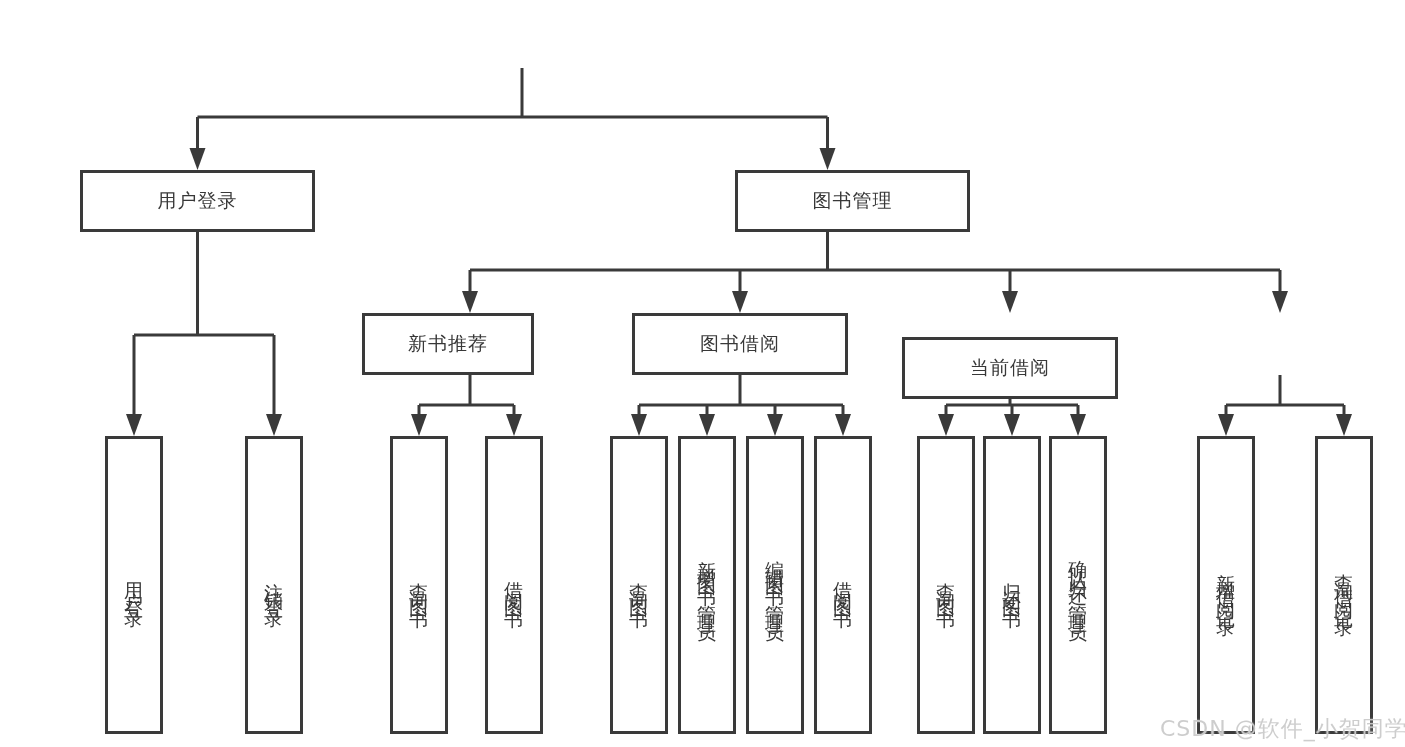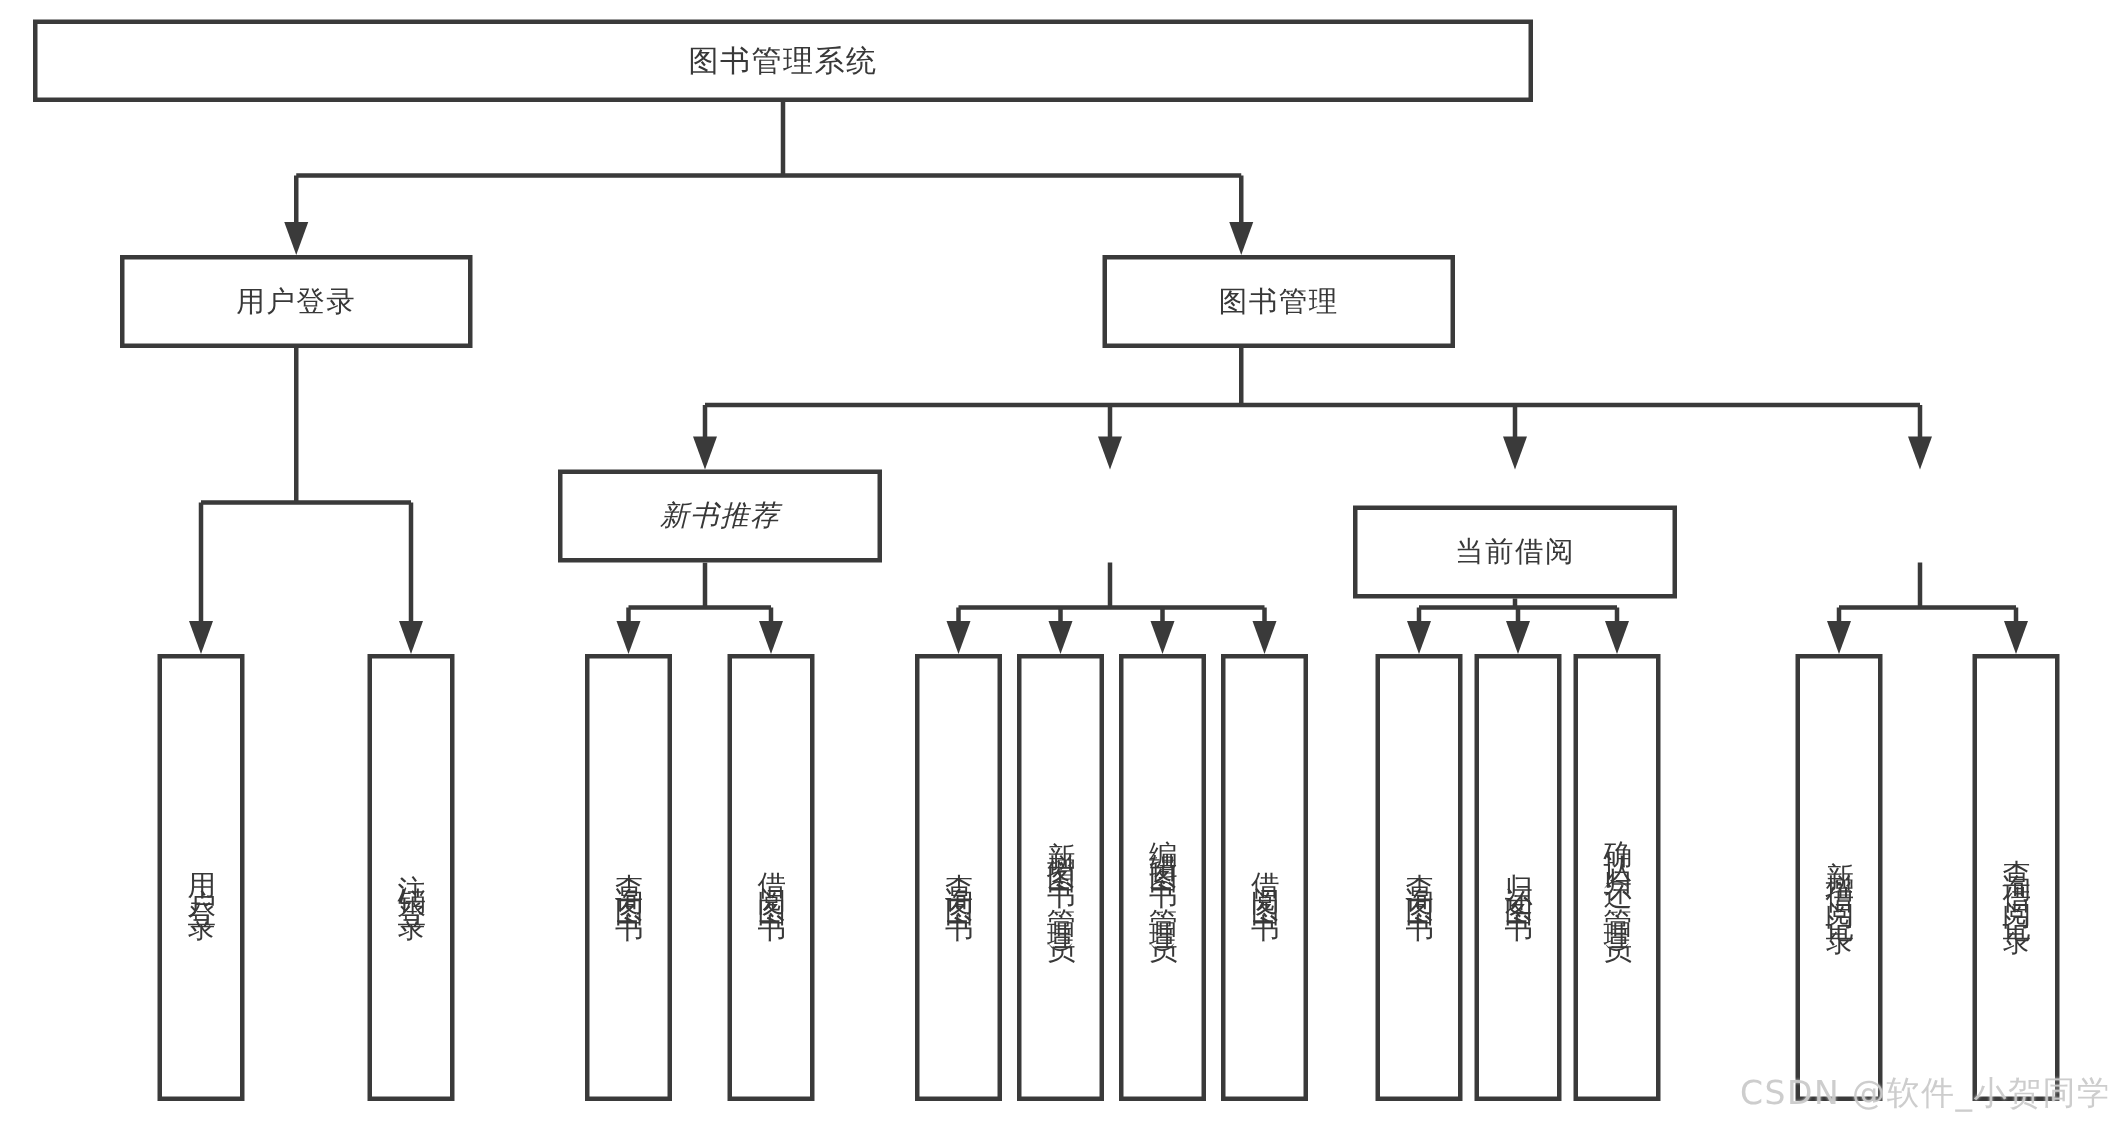--- a/index.html
+++ b/index.html
@@ -93,33 +93,33 @@
       <use href="#arrowhead" x="775" y="436"></use>
       <use href="#arrowhead" x="843" y="436"></use>
       <use href="#arrowhead" x="946" y="436"></use>
       <use href="#arrowhead" x="1012" y="436"></use>
       <use href="#arrowhead" x="1078" y="436"></use>
       <use href="#arrowhead" x="1226" y="436"></use>
       <use href="#arrowhead" x="1344" y="436"></use>
     </g>
   </svg>
 
-  <div class="box" style="left:22px;top:13px;width:1000px;height:55px;">
-    <span class="h-label root-label">图书管理系统</span>
-  </div>
 
   <div class="box" style="left:80px;top:170px;width:235px;height:62px;">
     <span class="h-label">用户登录</span>
   </div>
   <div class="box" style="left:710px;top:170px;width:235px;height:62px;margin-left:25px;">
     <span class="h-label">图书管理</span>
   </div>
 
-  <div class="box" style="left:372px;top:313px;width:216px;height:62px;font-style:italic;">
+  <div class="box" style="left:362px;top:313px;width:172px;height:62px;">
     <span class="h-label">新书推荐</span>
+  </div>
+  <div class="box" style="left:632px;top:313px;width:216px;height:62px;">
+    <span class="h-label">图书借阅</span>
   </div>
   <div class="box" style="left:902px;top:313px;width:216px;height:62px;margin-top:24px;">
     <span class="h-label">当前借阅</span>
   </div>
 
   <div class="box leaf" style="left:105px;top:436px;width:58px;height:298px;">
     <span class="v-label">用户登录</span>
   </div>
   <div class="box leaf" style="left:245px;top:436px;width:58px;height:298px;">
     <span class="v-label">注销登录</span>

